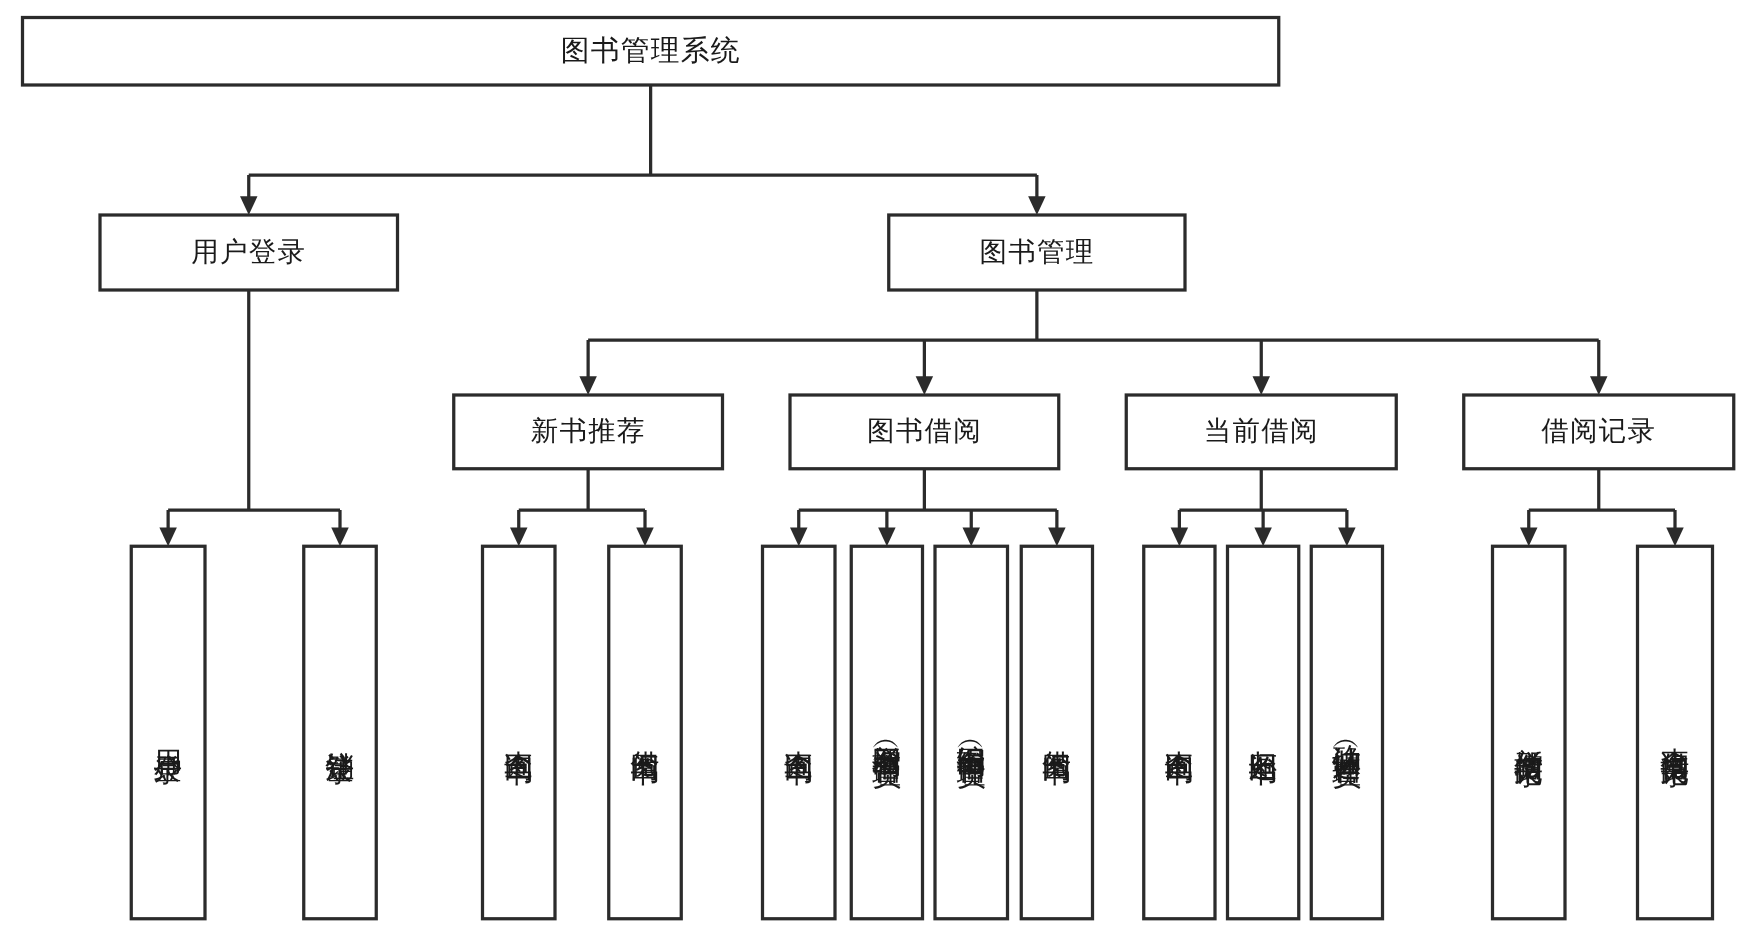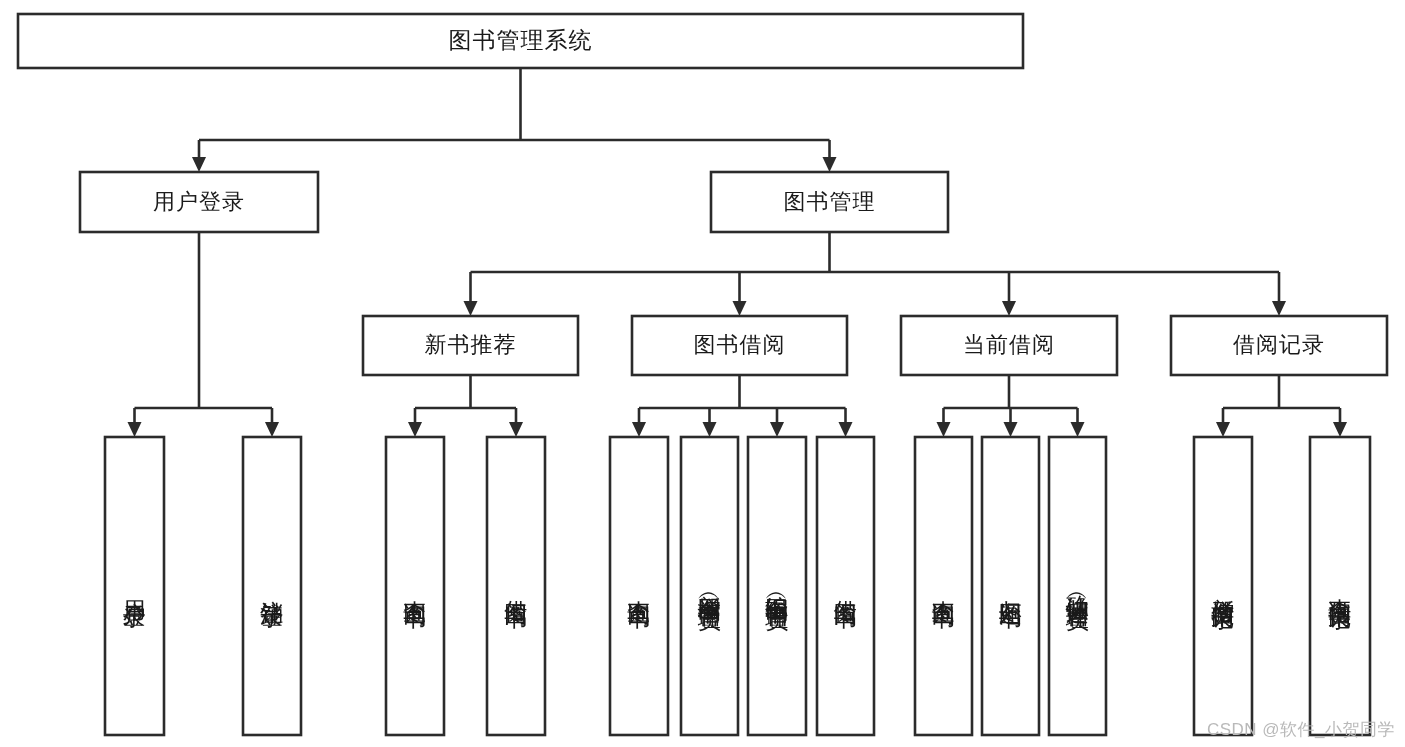--- a/index.html
+++ b/index.html
@@ -201,15 +201,14 @@
       <div class="leaf-text" style="left: 681px; top: 437px; width: 57px; height: 298px;">新增图书（管理员）</div>
       <div class="leaf-text" style="left: 748px; top: 437px; width: 58px; height: 298px;">编辑图书（管理员）</div>
       <div class="leaf-text" style="left: 817px; top: 437px; width: 57px; height: 298px;">借阅图书</div>
       <div class="leaf-text" style="left: 915px; top: 437px; width: 57px; height: 298px;">查询图书</div>
       <div class="leaf-text" style="left: 982px; top: 437px; width: 57px; height: 298px;">归还图书</div>
       <div class="leaf-text" style="left: 1049px; top: 437px; width: 57px; height: 298px;">确认归还（管理员）</div>
       <div class="leaf-text" style="left: 1194px; top: 437px; width: 58px; height: 298px;">新增借阅记录</div>
       <div class="leaf-text" style="left: 1310px; top: 437px; width: 60px; height: 298px;">查询借阅记录</div>
     </div>
 
-  <div id="watermark">CSDN @软件_小贺同学</div>
 
 </div>
 
 </body></html>

